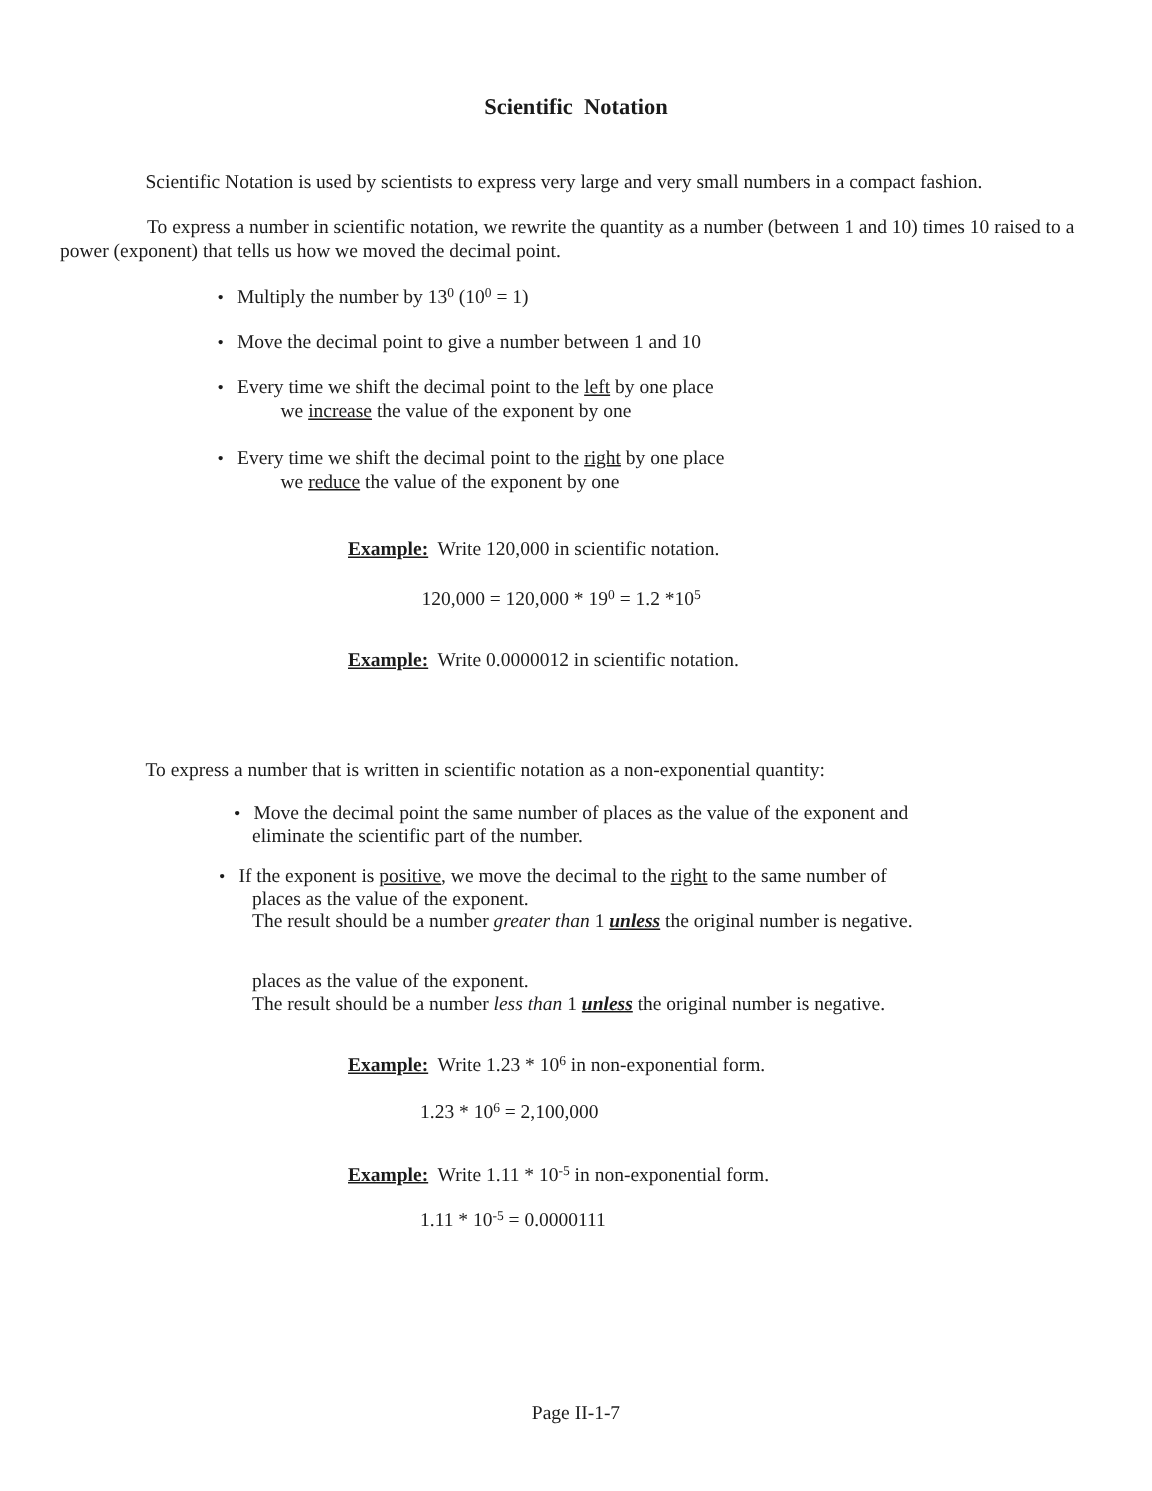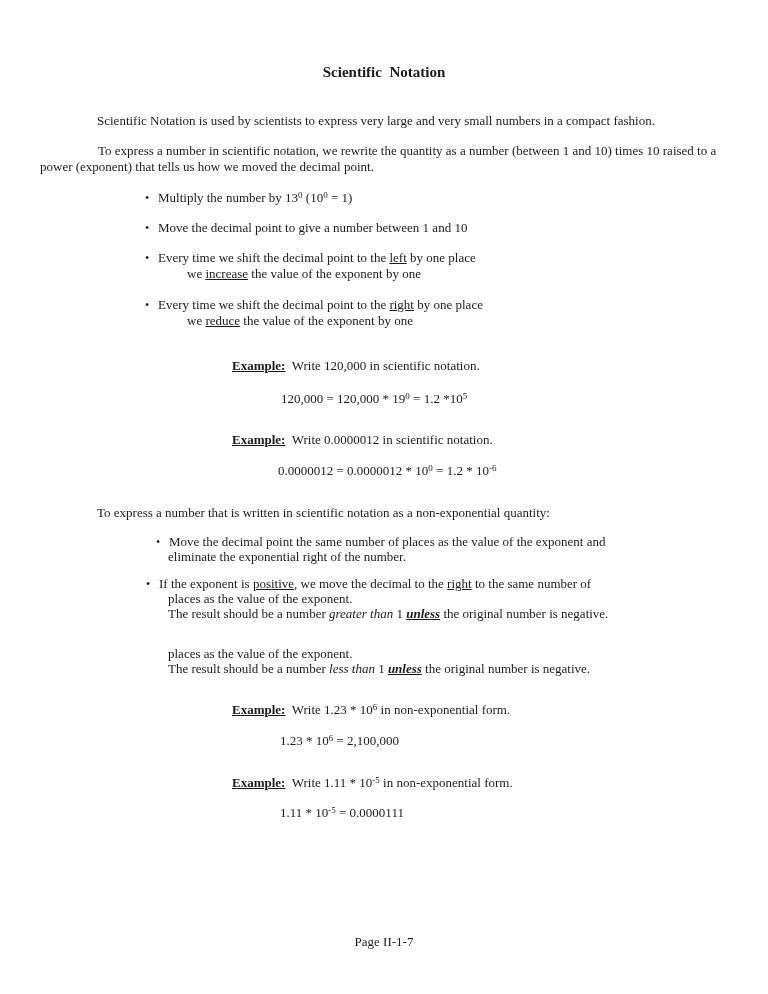--- a/index.html
+++ b/index.html
@@ -75,26 +75,25 @@
   <div class="line" style="left:145px;top:250px"><span class="dot">•</span><span>Every time we shift the decimal point to the </span><span class="u">left</span><span> by one place</span></div>
   <div class="line" style="left:187px;top:266px"><span>we </span><span class="u">increase</span><span> the value of the exponent by one</span></div>
 
   <div class="line" style="left:145px;top:297px"><span class="dot">•</span><span>Every time we shift the decimal point to the </span><span class="u">right</span><span> by one place</span></div>
   <div class="line" style="left:187px;top:313px"><span>we </span><span class="u">reduce</span><span> the value of the exponent by one</span></div>
 
   <div class="line" style="left:232px;top:358px"><span class="ex-label">Example:</span><span>  Write 120,000 in scientific notation.</span></div>
   <div class="line" style="left:281px;top:391px"><span>120,000 = 120,000 * 19</span><span class="sup">0</span><span> = 1.2 *10</span><span class="sup">5</span></div>
 
   <div class="line" style="left:232px;top:432px"><span class="ex-label">Example:</span><span>  Write 0.0000012 in scientific notation.</span></div>
-  <div class="line" style="left:278px;top:463px"><span>0.0000012 = 0.0000012 * 10</span><span class="sup">0</span><span> = 1.2 * 10</span><span class="sup">-6</span></div>
 
   <div class="line" style="left:97px;top:505px">To express a number that is written in scientific notation as a non-exponential quantity:</div>
 
   <div class="line" style="left:156px;top:534px"><span class="dot">•</span><span>Move the decimal point the same number of places as the value of the exponent and</span></div>
-  <div class="line" style="left:168px;top:549px">eliminate the exponential right of the number.</div>
+  <div class="line" style="left:168px;top:549px">eliminate the scientific part of the number.</div>
 
   <div class="line" style="left:146px;top:576px"><span class="dot">•</span><span>If the exponent is </span><span class="u">positive</span><span>, we move the decimal to the </span><span class="u">right</span><span> to the same number of</span></div>
   <div class="line" style="left:168px;top:591px">places as the value of the exponent.</div>
   <div class="line" style="left:168px;top:606px"><span>The result should be a number </span><span class="i">greater than</span><span> 1 </span><span class="bi">unless</span><span> the original number is negative.</span></div>
 
   <div class="line" style="left:168px;top:646px">places as the value of the exponent.</div>
   <div class="line" style="left:168px;top:661px"><span>The result should be a number </span><span class="i">less than</span><span> 1 </span><span class="bi">unless</span><span> the original number is negative.</span></div>
 
   <div class="line" style="left:232px;top:702px"><span class="ex-label">Example:</span><span>  Write 1.23 * 10</span><span class="sup">6</span><span> in non-exponential form.</span></div>
   <div class="line" style="left:280px;top:733px"><span>1.23 * 10</span><span class="sup">6</span><span> = 2,100,000</span></div>

